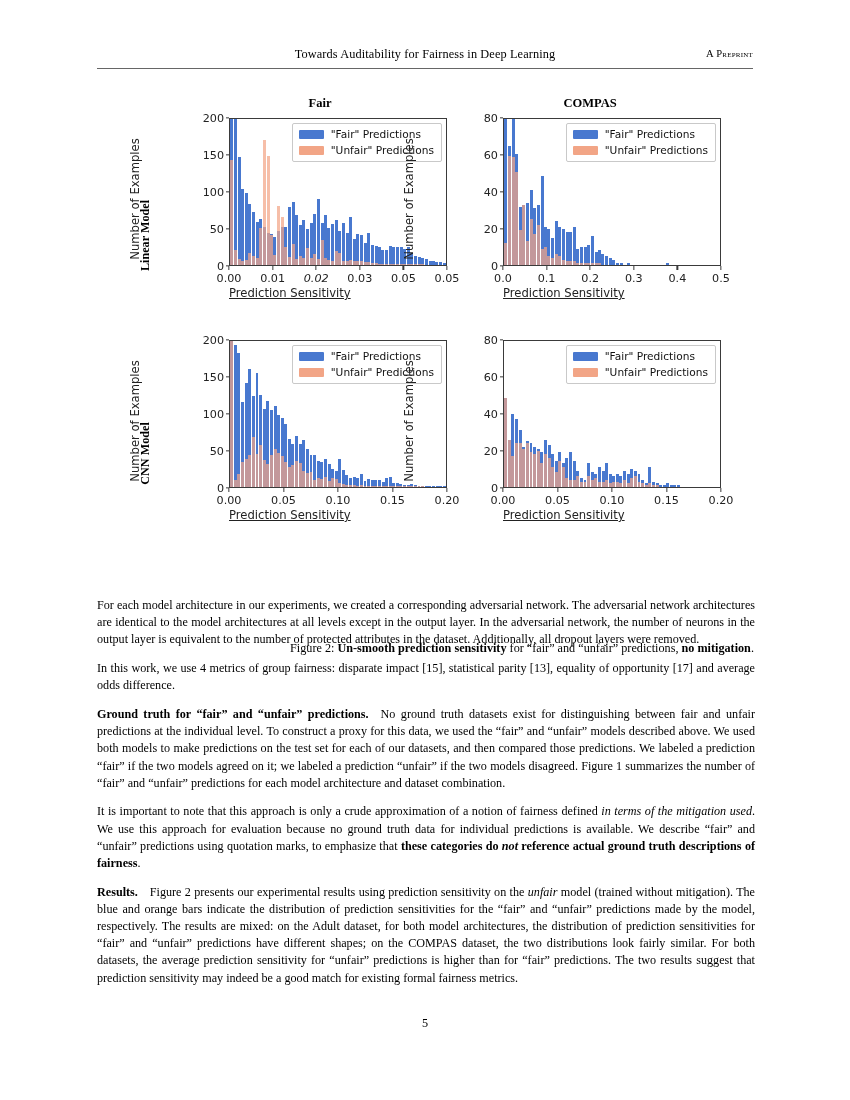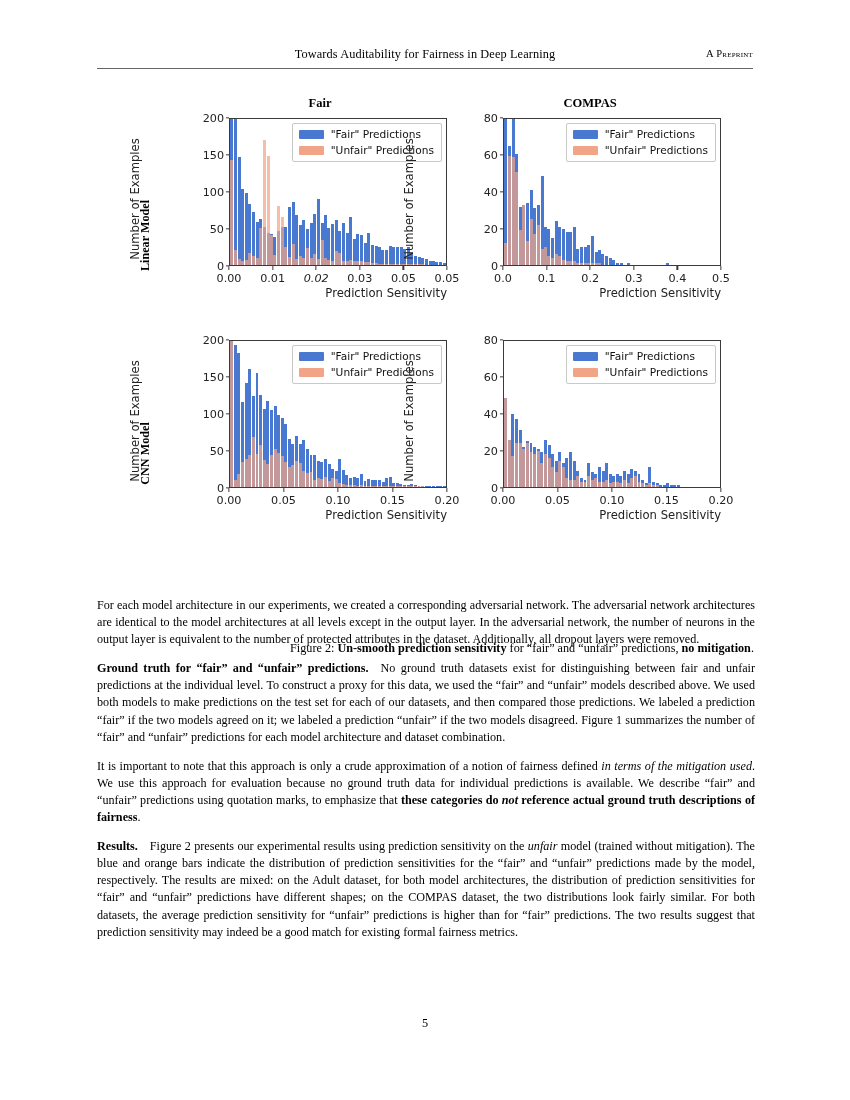--- a/index.html
+++ b/index.html
@@ -136,24 +136,25 @@
     font-family: "DejaVu Sans", sans-serif;
     font-size: 11.6px;
     color: #222;
     white-space: nowrap;
   }
   .xlabel {
     position: absolute;
     left: 44px;
     right: 6px;
     top: 172px;
-    text-align: right;
+    text-align: left;
     font-family: "DejaVu Sans", sans-serif;
     font-size: 11.6px;
     color: #222;
+    text-decoration: underline;
   }
   .ytick {
     position: absolute;
     right: 100%;
     margin-right: 5px;
     transform: translateY(-50%);
     font-family: "DejaVu Sans", sans-serif;
     font-size: 11.2px;
     color: #222;
     white-space: nowrap;
@@ -822,20 +823,21 @@
 
     <div class="caption">
       <span>Figure 2: </span><b>Un-smooth prediction sensitivity</b><span> for “fair” and “unfair” predictions, </span><b>no mitigation</b><span>.</span>
     </div>
   </div>
 
   <div class="body">
 
     <p class="para">For each model architecture in our experiments, we created a corresponding adversarial network. The adversarial network architectures are identical to the model architectures at all levels except in the output layer. In the adversarial network, the number of neurons in the output layer is equivalent to the number of protected attributes in the dataset. Additionally, all dropout layers were removed.</p>
 
+    <p class="para">In this work, we use 4 metrics of group fairness: disparate impact [15], statistical parity [13], equality of opportunity [17] and average odds difference.</p>
 
     <p class="para"><b>Ground truth for “fair” and “unfair” predictions.</b><span class="lead-gap"></span><span>No ground truth datasets exist for distinguishing between fair and unfair predictions at the individual level. To construct a proxy for this data, we used the “fair” and “unfair” models described above. We used both models to make predictions on the test set for each of our datasets, and then compared those predictions. We labeled a prediction “fair” if the two models agreed on it; we labeled a prediction “unfair” if the two models disagreed. Figure 1 summarizes the number of “fair” and “unfair” predictions for each model architecture and dataset combination.</span></p>
 
     <p class="para"><span>It is important to note that this approach is only a crude approximation of a notion of fairness defined </span><i>in terms of the mitigation used</i><span>. We use this approach for evaluation because no ground truth data for individual predictions is available. We describe “fair” and “unfair” predictions using quotation marks, to emphasize that </span><b>these categories do </b><b><i>not</i></b><b> reference actual ground truth descriptions of fairness</b><span>.</span></p>
 
     <p class="para"><b>Results.</b><span class="lead-gap"></span><span>Figure 2 presents our experimental results using prediction sensitivity on the </span><i>unfair</i><span> model (trained without mitigation). The blue and orange bars indicate the distribution of prediction sensitivities for the “fair” and “unfair” predictions made by the model, respectively. The results are mixed: on the Adult dataset, for both model architectures, the distribution of prediction sensitivities for “fair” and “unfair” predictions have different shapes; on the COMPAS dataset, the two distributions look fairly similar. For both datasets, the average prediction sensitivity for “unfair” predictions is higher than for “fair” predictions. The two results suggest that prediction sensitivity may indeed be a good match for existing formal fairness metrics.</span></p>
 
   </div>
 
   <div class="pagenum">5</div>

